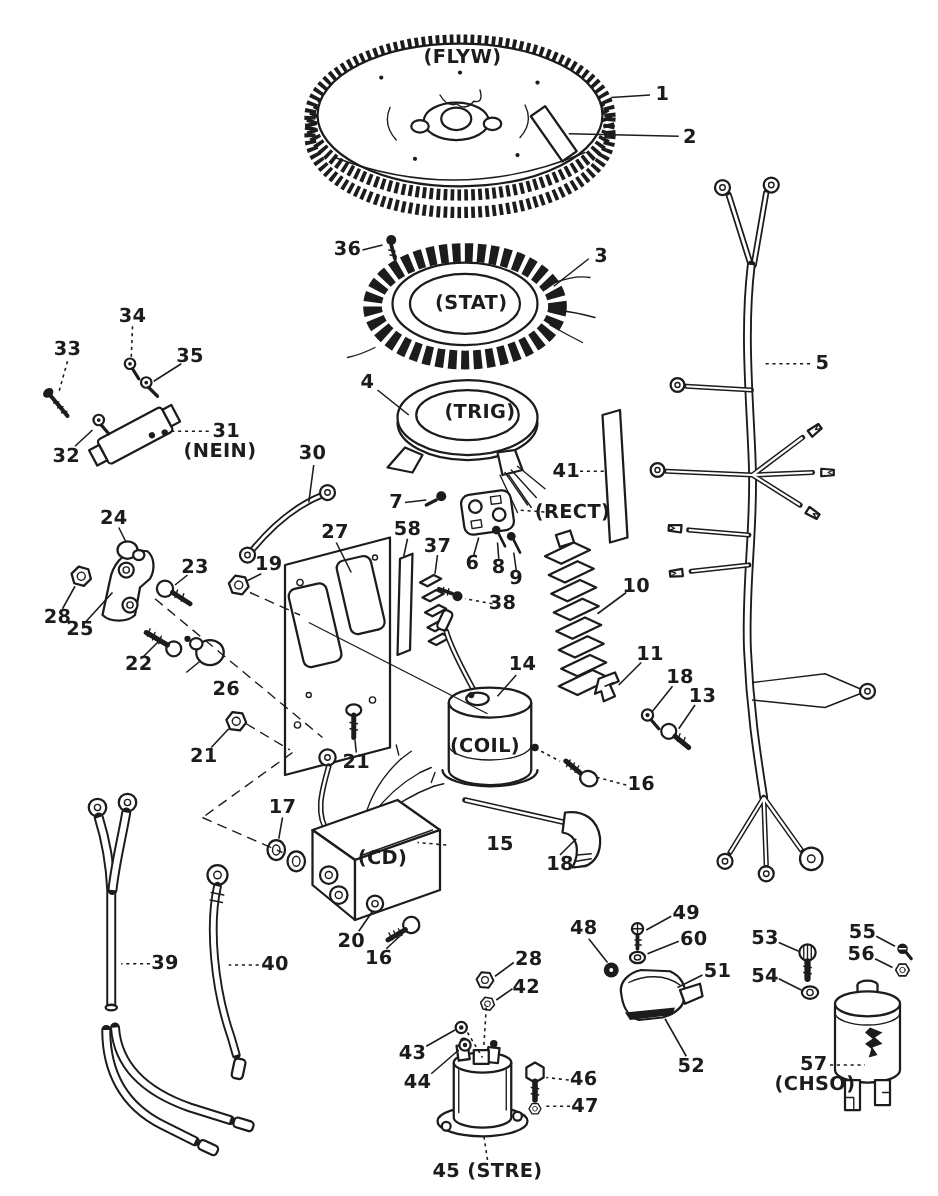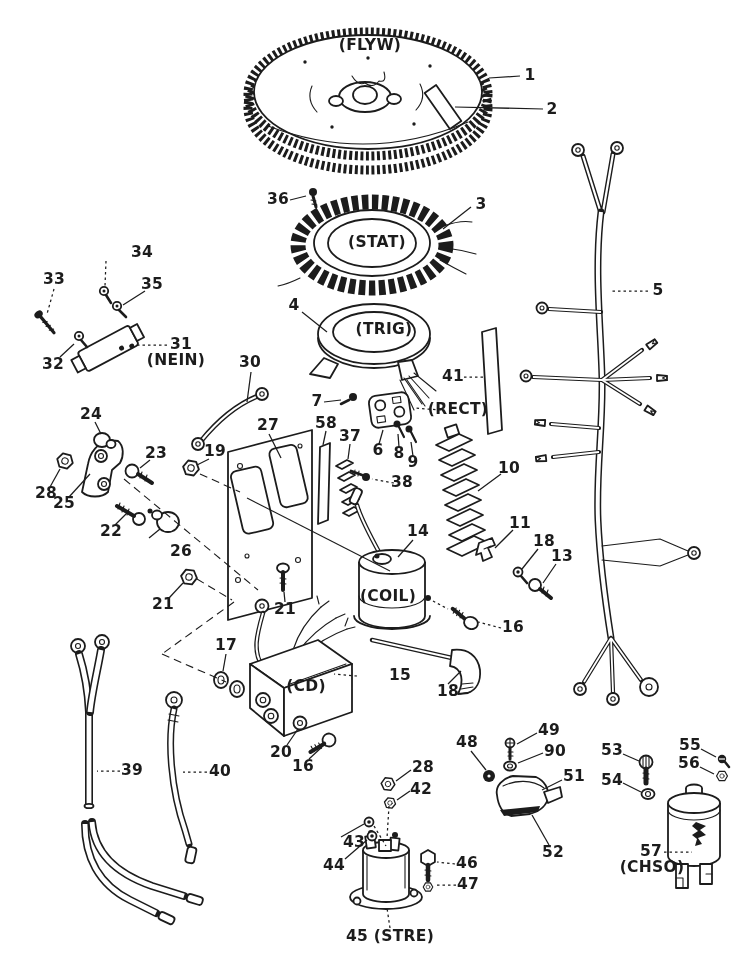--- a/index.html
+++ b/index.html
@@ -538,21 +538,21 @@
 <div class="plabel" style="left: 370px; top: 46px;">(FLYW)</div>
     <div class="plabel" style="left: 530px; top: 76px;">1</div>
     <div class="plabel" style="left: 552px; top: 110px;">2</div>
     <div class="plabel" style="left: 278px; top: 200px;">36</div>
     <div class="plabel" style="left: 481px; top: 205px;">3</div>
     <div class="plabel" style="left: 377px; top: 243px;">(STAT)</div>
     <div class="plabel" style="left: 294px; top: 306px;">4</div>
     <div class="plabel" style="left: 384px; top: 330px;">(TRIG)</div>
     <div class="plabel" style="left: 658px; top: 291px;">5</div>
     <div class="plabel" style="left: 54px; top: 280px;">33</div>
-    <div class="plabel" style="left: 106px; top: 253px; margin-left: 36px;">34</div>
+    <div class="plabel" style="left: 106px; top: 253px;">34</div>
     <div class="plabel" style="left: 152px; top: 285px;">35</div>
     <div class="plabel" style="left: 181px; top: 345px;">31</div>
     <div class="plabel" style="left: 176px; top: 361px;">(NEIN)</div>
     <div class="plabel" style="left: 53px; top: 365px;">32</div>
     <div class="plabel" style="left: 250px; top: 363px;">30</div>
     <div class="plabel" style="left: 453px; top: 377px;">41</div>
     <div class="plabel" style="left: 317px; top: 402px;">7</div>
     <div class="plabel" style="left: 458px; top: 410px;">(RECT)</div>
     <div class="plabel" style="left: 91px; top: 415px;">24</div>
     <div class="plabel" style="left: 268px; top: 426px;">27</div>
@@ -580,26 +580,26 @@
     <div class="plabel" style="left: 226px; top: 646px;">17</div>
     <div class="plabel" style="left: 368px; top: 676px; margin-left: 32px;">15</div>
     <div class="plabel" style="left: 306px; top: 687px;">(CD)</div>
     <div class="plabel" style="left: 448px; top: 692px;">18</div>
     <div class="plabel" style="left: 281px; top: 753px;">20</div>
     <div class="plabel" style="left: 303px; top: 767px;">16</div>
     <div class="plabel" style="left: 132px; top: 771px;">39</div>
     <div class="plabel" style="left: 220px; top: 772px;">40</div>
     <div class="plabel" style="left: 467px; top: 743px;">48</div>
     <div class="plabel" style="left: 549px; top: 731px;">49</div>
-    <div class="plabel" style="left: 555px; top: 752px;">90</div>
+    <div class="plabel" style="left: 555px; top: 752px;">60</div>
     <div class="plabel" style="left: 574px; top: 777px;">51</div>
     <div class="plabel" style="left: 553px; top: 853px;">52</div>
     <div class="plabel" style="left: 423px; top: 768px;">28</div>
     <div class="plabel" style="left: 421px; top: 790px;">42</div>
-    <div class="plabel" style="left: 330px; top: 843px; margin-left: 24px;">43</div>
+    <div class="plabel" style="left: 330px; top: 843px;">43</div>
     <div class="plabel" style="left: 334px; top: 866px;">44</div>
     <div class="plabel" style="left: 467px; top: 864px;">46</div>
     <div class="plabel" style="left: 468px; top: 885px;">47</div>
     <div class="plabel" style="left: 390px; top: 937px;">45 (STRE)</div>
     <div class="plabel" style="left: 612px; top: 751px;">53</div>
     <div class="plabel" style="left: 612px; top: 781px;">54</div>
     <div class="plabel" style="left: 690px; top: 746px; text-align: right;">55</div>
     <div class="plabel" style="left: 689px; top: 764px;">56</div>
     <div class="plabel" style="left: 651px; top: 852px;">57</div>
     <div class="plabel" style="left: 652px; top: 868px;">(CHSO)</div>

